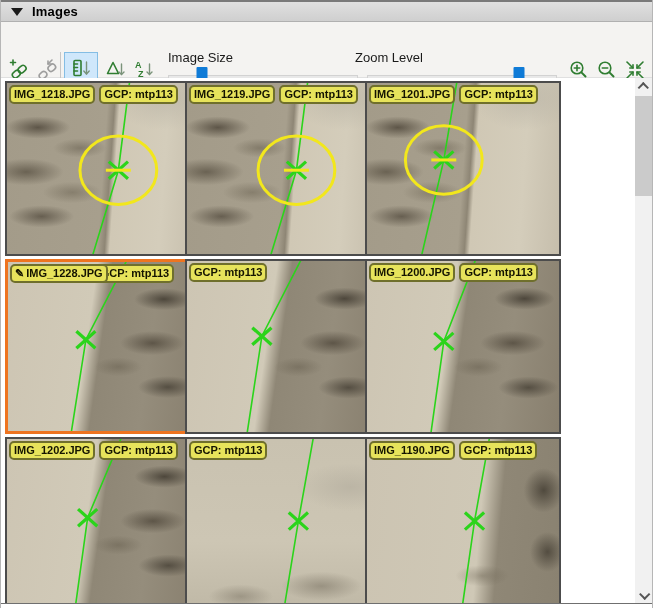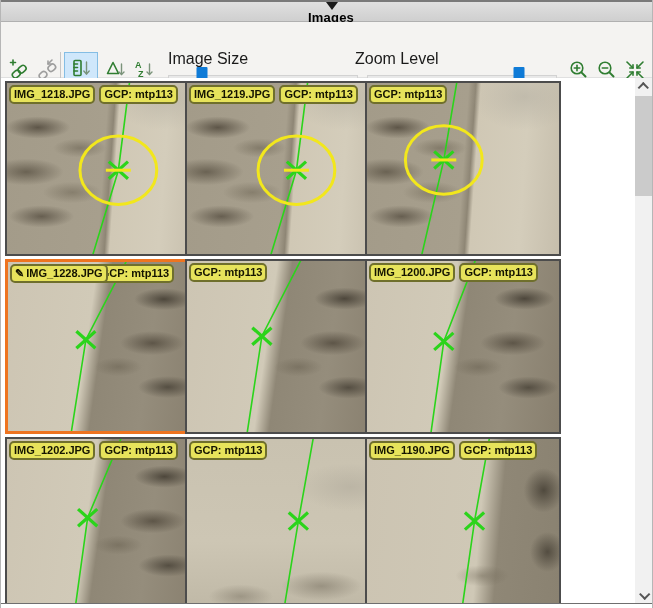--- a/index.html
+++ b/index.html
@@ -1,29 +1,29 @@
 <!DOCTYPE html>
 <html><head>
 <meta charset="utf-8">
 <style>
   html,body{margin:0;padding:0;background:#fff;}
   body{width:653px;height:608px;overflow:hidden;font-family:"Liberation Sans",sans-serif;-webkit-font-smoothing:antialiased;}
   .panel{position:relative;width:653px;height:608px;background:#fff;box-sizing:border-box;border-left:1px solid #b6b6b6;border-right:1px solid #b6b6b6;overflow:hidden;}
 
   
-  .hdr{position:absolute;left:0;top:0;width:100%;height:22px;background:linear-gradient(#e0e0e0,#cfcfcf);border-top:2px solid #7a7a7a;border-bottom:1px solid #b0b0b0;box-sizing:border-box;display:flex;align-items:center;flex-direction:column;}
+  .hdr{position:absolute;left:0;top:0;width:100%;height:22px;background:linear-gradient(#e0e0e0,#cfcfcf);border-top:2px solid #7a7a7a;border-bottom:1px solid #b0b0b0;box-sizing:border-box;display:flex;align-items:center;}
   .hdr .tri{width:0;height:0;border-left:6px solid transparent;border-right:6px solid transparent;border-top:8px solid #1a1a1a;margin-left:10px;}
   .hdr .ttl{font-size:13px;font-weight:bold;color:#000;margin-left:9px;letter-spacing:.2px;}
 
   
   .tb{position:absolute;left:0;top:22px;width:100%;height:56px;background:#f4f3f1;border-bottom:1px solid #e0e0e0;box-sizing:border-box;}
   .tbtn{position:absolute;width:28px;height:28px;top:33px;display:flex;align-items:center;justify-content:center;background:transparent;border:1px solid transparent;box-sizing:border-box;}
   .tbtn.sel{background:#cfe7fb;border:1px solid #84bde4;width:34px;height:34px;top:30px;}
   .vsep{position:absolute;left:59px;top:30px;width:1px;height:36px;background:#c6c6c6;}
-  .sld-label{position:absolute;top:28px;font-size:16px;color:#1a1a1a;}
+  .sld-label{position:absolute;top:28px;font-size:13px;color:#1a1a1a;}
   .sld{position:absolute;top:44px;width:190px;height:22px;}
   .sld .track{position:absolute;left:0;right:0;top:9px;height:3px;background:#e8e8e8;border:1px solid #d2d2d2;}
   .sld .handle{position:absolute;top:1px;width:11px;height:20px;background:#0f7bd7;transform:translateX(-50%);border-radius:1px;}
 
   
   .content{position:absolute;left:0;top:78px;width:636px;height:525px;background:#fff;overflow:hidden;}
   .grid{position:absolute;left:4px;top:3px;display:grid;grid-template-columns:repeat(3,177px);grid-auto-rows:175px;gap:3px;}
   .tile{position:relative;width:196px;height:175px;box-sizing:border-box;border:2px solid #4c4c4c;overflow:hidden;background:#b5ad9c;}
   .tile.selected{border:3px solid #ee7420;}
   .art{position:absolute;inset:0;}
@@ -240,20 +240,21 @@
       <div class="tile road-right">
         <div class="art"></div>
         <svg class="overlay" viewBox="0 0 100 100" preserveAspectRatio="none">
             <polyline points="47,-2 40,45 28,103" class="gcp-line" vector-effect="non-scaling-stroke" style="vector-effect: non-scaling-stroke;"></polyline>
             <circle cx="40" cy="45" r="20" class="marker-circle" vector-effect="non-scaling-stroke" style="vector-effect: non-scaling-stroke;"></circle>
             <line x1="35" y1="40" x2="45" y2="50" class="marker-x" vector-effect="non-scaling-stroke" style="vector-effect: non-scaling-stroke;"></line>
             <line x1="35" y1="50" x2="45" y2="40" class="marker-x" vector-effect="non-scaling-stroke" style="vector-effect: non-scaling-stroke;"></line>
             <line x1="33.5" y1="45" x2="46.5" y2="45" class="marker-dash" vector-effect="non-scaling-stroke" style="vector-effect: non-scaling-stroke;"></line>
           </svg>
         <div class="labels">
+          <span class="badge img"><span>IMG_1201.JPG</span></span>
           <span class="badge gcp">GCP: mtp113</span>
         </div>
       </div>
 
       <div class="tile road-left selected">
         <div class="art"></div>
         <svg class="overlay" viewBox="0 0 100 100" preserveAspectRatio="none">
             <polyline points="63,-2 41,46 33,103" class="gcp-line" vector-effect="non-scaling-stroke" style="vector-effect: non-scaling-stroke;"></polyline>
             <line x1="36" y1="41" x2="46" y2="51" class="marker-x" vector-effect="non-scaling-stroke" style="vector-effect: non-scaling-stroke;"></line>
             <line x1="36" y1="51" x2="46" y2="41" class="marker-x" vector-effect="non-scaling-stroke" style="vector-effect: non-scaling-stroke;"></line>

